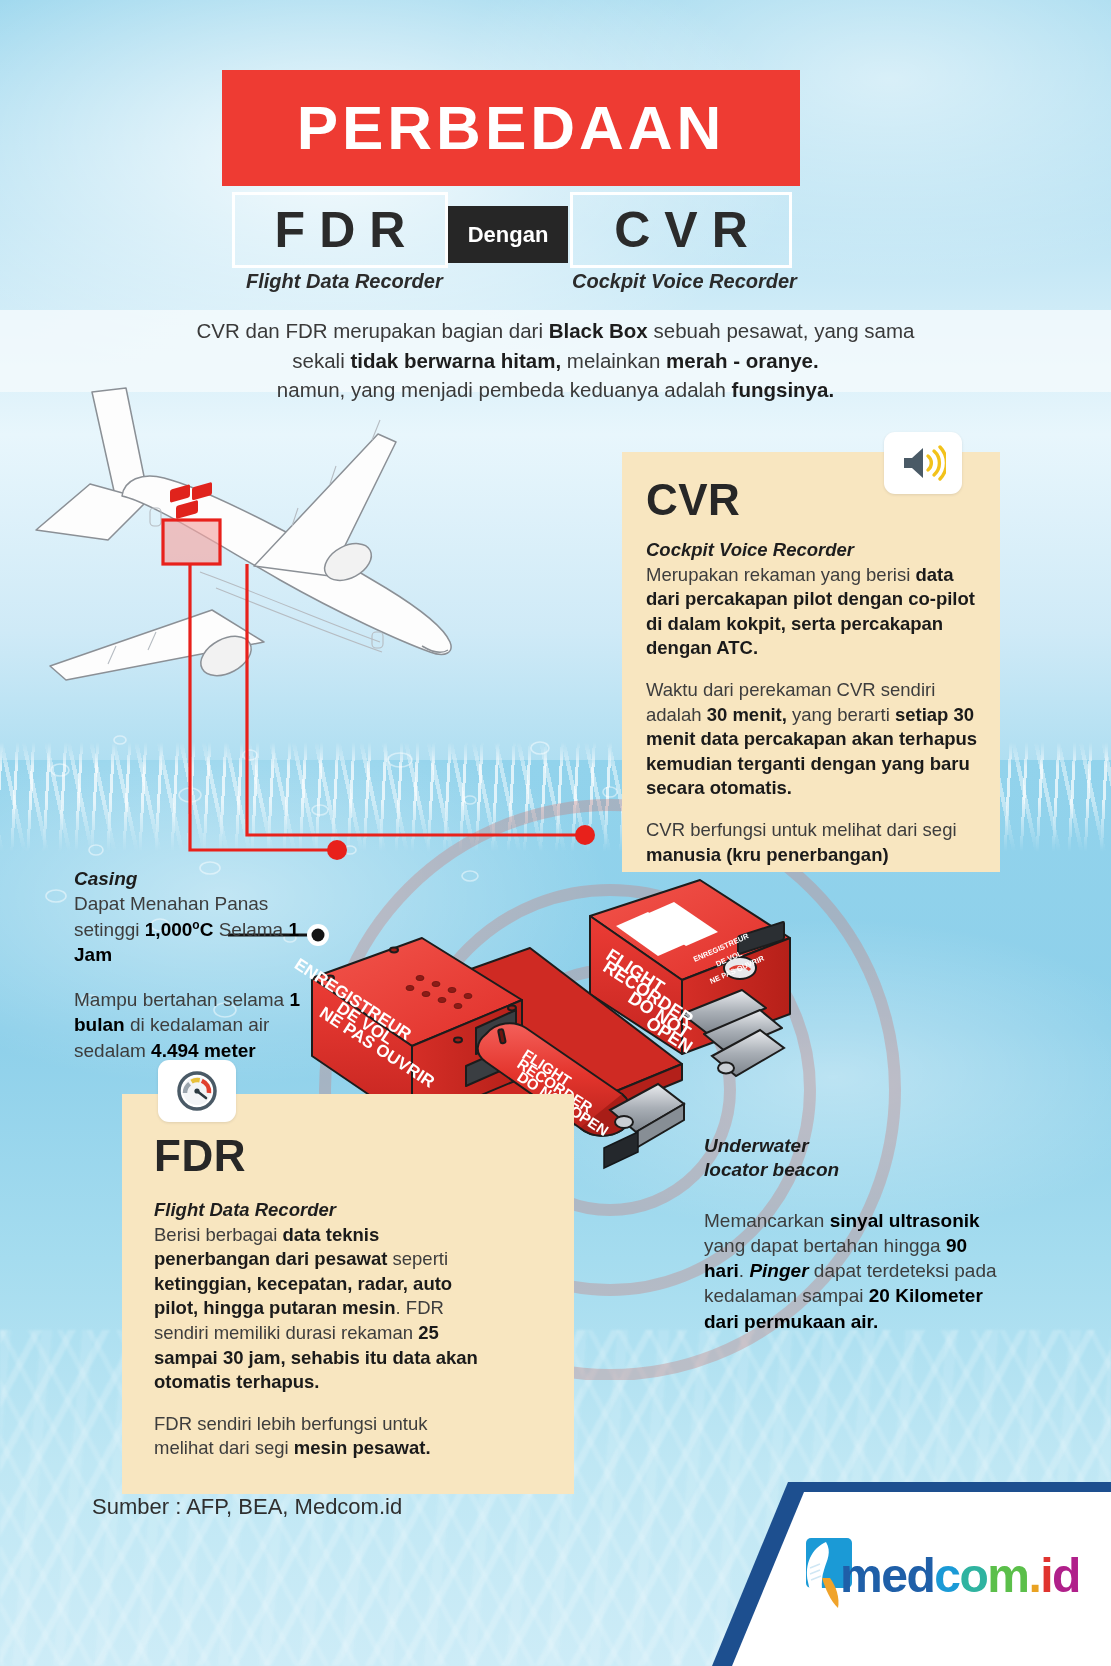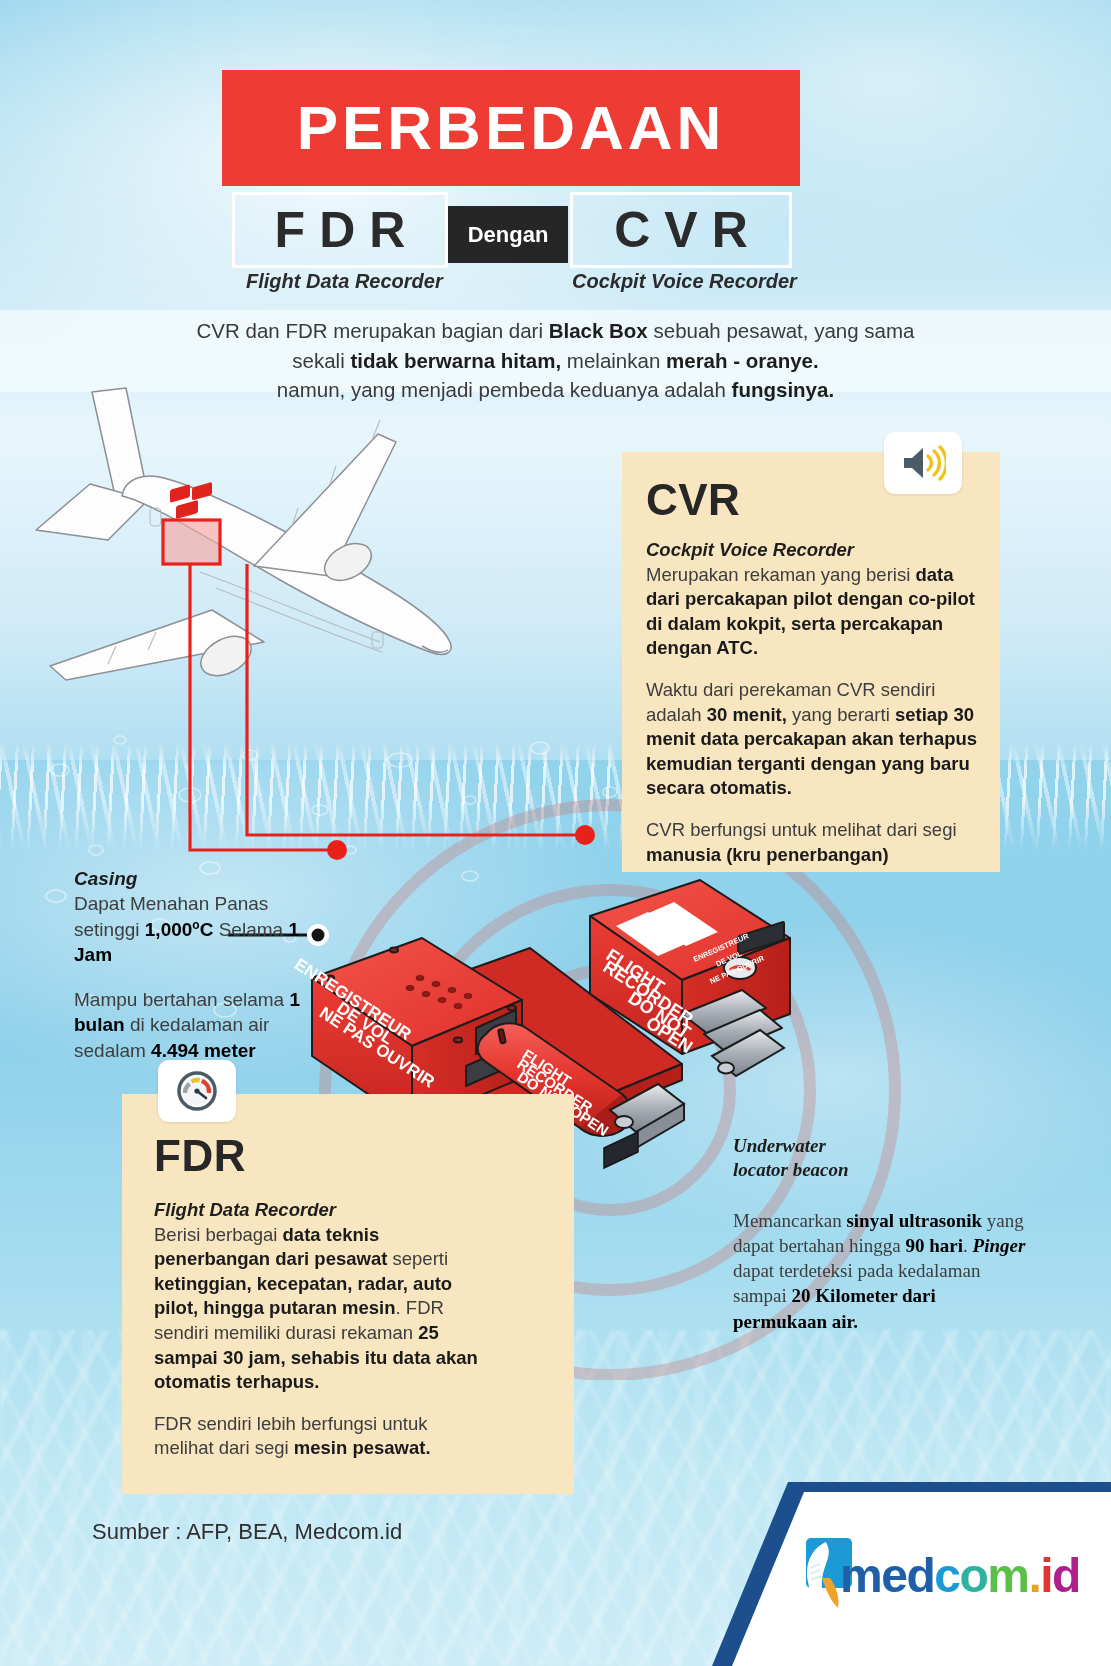--- a/index.html
+++ b/index.html
@@ -123,26 +123,26 @@
   .panel-body p:last-child{margin-bottom:0;}
 
   
   .callout{position:absolute;font-size:19px;line-height:1.33;color:#3d3d3d;}
   .callout .hdr{font-style:italic;font-weight:bold;color:#1c1c1c;display:block;}
   .callout b{color:#000000;}
   .callout p{margin:0 0 20px 0;}
   .callout p:last-child{margin-bottom:0;}
 
   .callout-casing{left:66px;top:866px;width:265px;margin-left:8px;}
-  .callout-beacon{left:733px;top:1134px;width:300px;font-family:Liberation Serif, serif;}
+  .callout-beacon{left:704px;top:1134px;width:300px;}
   .callout-beacon .hdr{font-size:19px;line-height:1.25;}
 
   
   .source{
-    position:absolute;left:92px;top:1494px;font-size:22px;color:#2f2f2f;margin-top:25px;
+    position:absolute;left:92px;top:1494px;font-size:22px;color:#2f2f2f;
   }
   .logo-wrap{position:absolute;left:700px;top:1482px;width:411px;height:184px;}
   .logo-shape{position:absolute;left:0;top:0;width:411px;height:184px;}
   .logo-text{
     position:absolute;left:140px;top:66px;font-size:48px;font-weight:bold;letter-spacing:-1.5px;
   }
   .lt-med{color:#1f5fa8;}
   .lt-c{color:#1b9ad6;}
   .lt-o{color:#2fb3a0;}
   .lt-m{color:#5bbf4a;}

